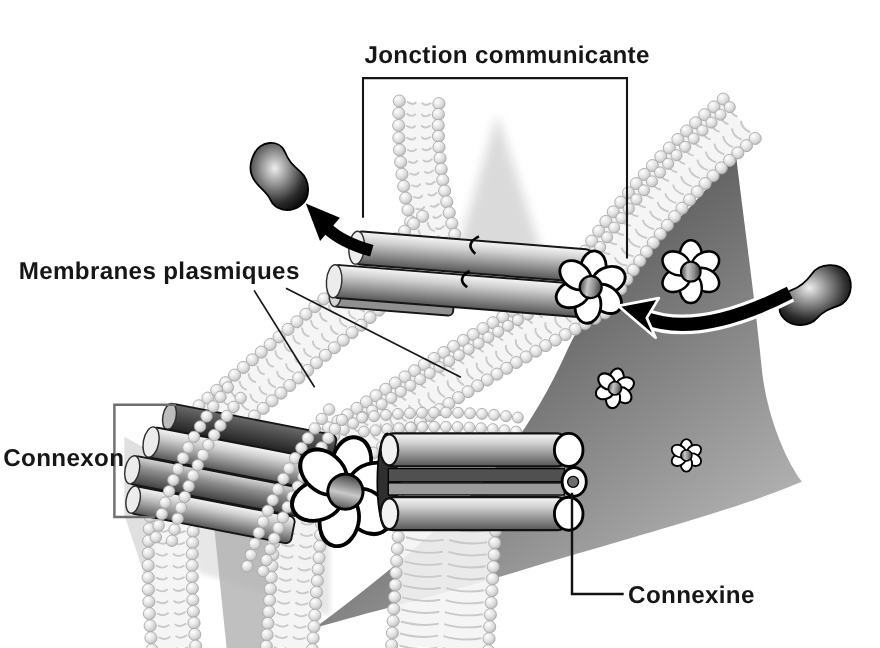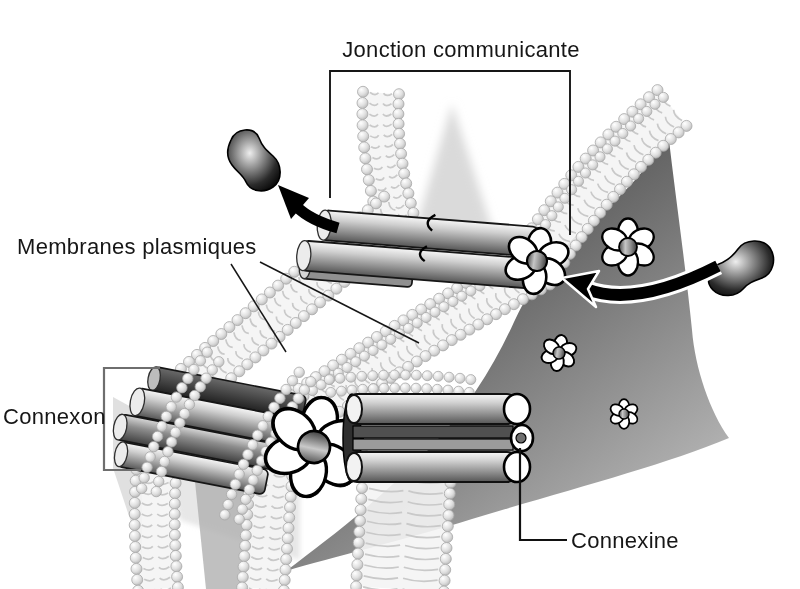--- a/index.html
+++ b/index.html
@@ -1,17 +1,17 @@
 <!DOCTYPE html>
 <html><head>
 <meta charset="utf-8">
 <title>Jonction communicante</title>
 <style>
   html,body{margin:0;padding:0;background:#ffffff;}
-  .stage{position:relative;width:800px;height:589px;background:#ffffff;overflow:hidden;}
+  .stage{position:relative;width:800px;height:589px;background:#ffffff;overflow:hidden;font-weight:bold;}
   svg{display:block;}
   text{font-family:"Liberation Sans",sans-serif;fill:#161616;letter-spacing:0.3px;}
   .lbl{font-size:22px;}
 </style>
 </head>
 <body>
 
 <div class="stage">
 <svg id="diagram-svg" width="800" height="589" viewBox="0 0 800 589">
   <defs>

